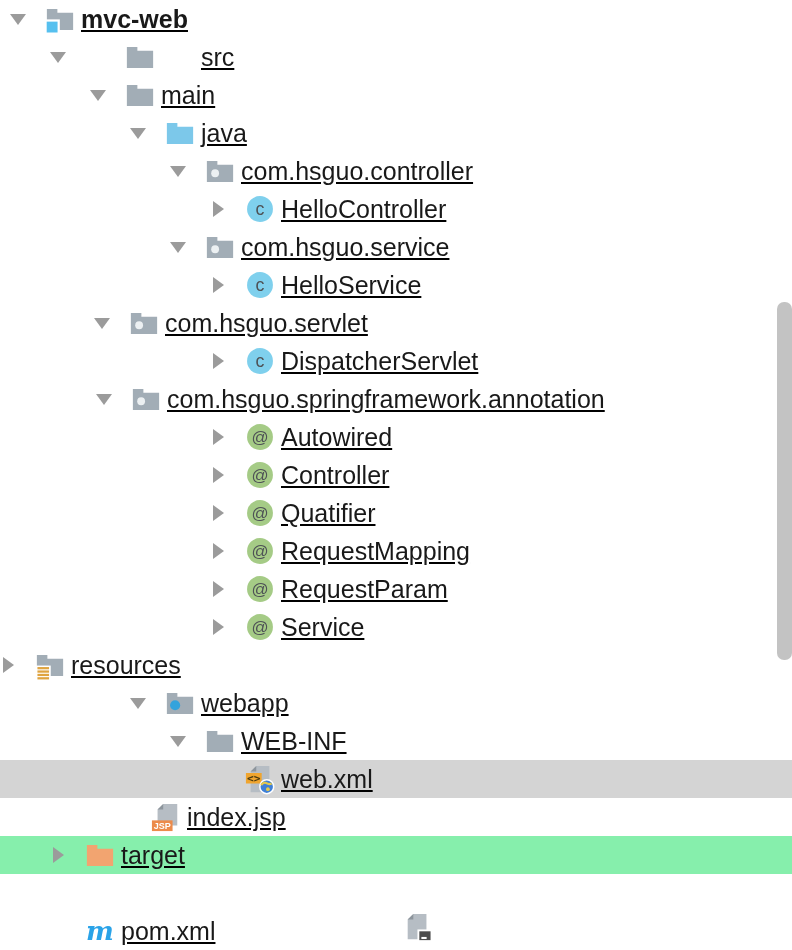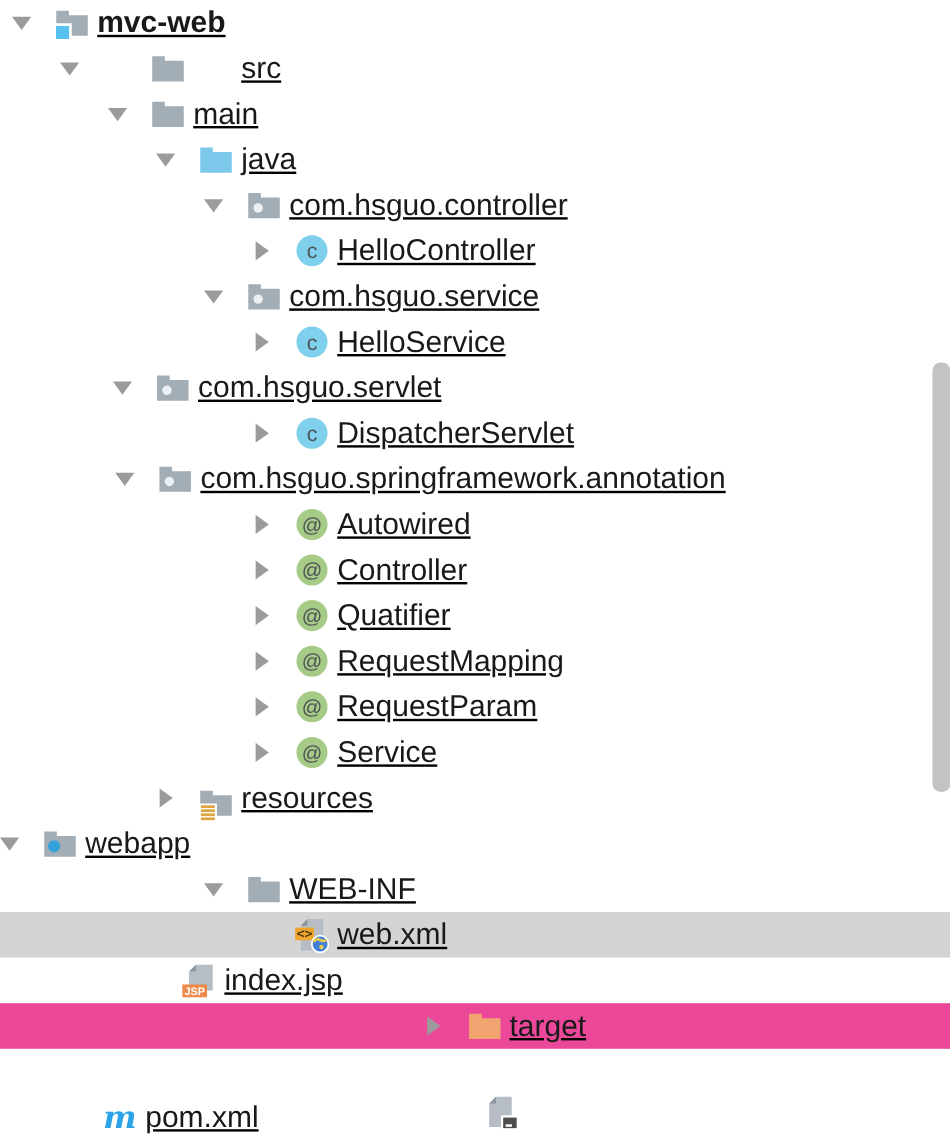--- a/index.html
+++ b/index.html
@@ -7,21 +7,21 @@
     width:792px;height:950px;overflow:hidden;background:#ffffff;
     font-family:"Liberation Sans", sans-serif;
     position:relative;
   }
   .tree{position:absolute;left:0;top:0;width:664px;text-decoration:underline;}
   .row{
     display:flex;align-items:center;height:38px;width:792px;
     box-sizing:border-box;white-space:nowrap;cursor:default;
   }
   .row.selected{background:#d4d4d4;}
-  .row.excluded{background:#ec4899;justify-content:center;}
+  .row.excluded{background:#86efac;}
   .twisty{
     width:16px;height:38px;flex:none;margin-right:19px;
     display:flex;align-items:center;justify-content:center;
   }
   .twisty i{display:block;width:0;height:0;}
   .twisty.expanded i{
     border-left:8px solid transparent;border-right:8px solid transparent;
     border-top:11px solid #9b9b9b;
   }
   .twisty.collapsed i{
@@ -254,38 +254,38 @@
       </span>
     <span class="nodeicon">
         <svg viewBox="0 0 16 16">
           <circle cx="8" cy="8" r="6.9" fill="#a5cb86"></circle>
           <text x="8" y="11.2" text-anchor="middle" font-size="9" fill="#4e5256" font-family="Liberation Sans, sans-serif">@</text>
         </svg>
       </span>
     <span class="label">Service</span>
   </div>
 
-  <div class="row" style="padding-left: 130px; align-items: flex-end;">
+  <div class="row" style="">
     <span class="twisty collapsed">
         <i></i>
       </span>
     <span class="nodeicon">
         <svg viewBox="0 0 16 16">
           <path d="M1 2.6 H6.6 V4.6 H15 V13.8 H1 Z" fill="#a2adb6"></path>
           <rect x="0.4" y="8.3" width="8" height="7.7" fill="#ffffff"></rect>
           <rect x="1.3" y="9.1" width="6.2" height="1.2" fill="#dfa440"></rect>
           <rect x="1.3" y="10.9" width="6.2" height="1.2" fill="#dfa440"></rect>
           <rect x="1.3" y="12.7" width="6.2" height="1.2" fill="#dfa440"></rect>
           <rect x="1.3" y="14.5" width="6.2" height="1.2" fill="#dfa440"></rect>
         </svg>
       </span>
     <span class="label">resources</span>
   </div>
 
-  <div class="row" style="">
+  <div class="row" style="padding-left: 130px;">
     <span class="twisty expanded">
         <i></i>
       </span>
     <span class="nodeicon">
         <svg viewBox="0 0 16 16">
           <path d="M1 2.6 H6.6 V4.6 H15 V13.8 H1 Z" fill="#a2adb6"></path>
           <circle cx="5.4" cy="9.2" r="2.7" fill="#34a3dc"></circle>
         </svg>
       </span>
     <span class="label">webapp</span>

